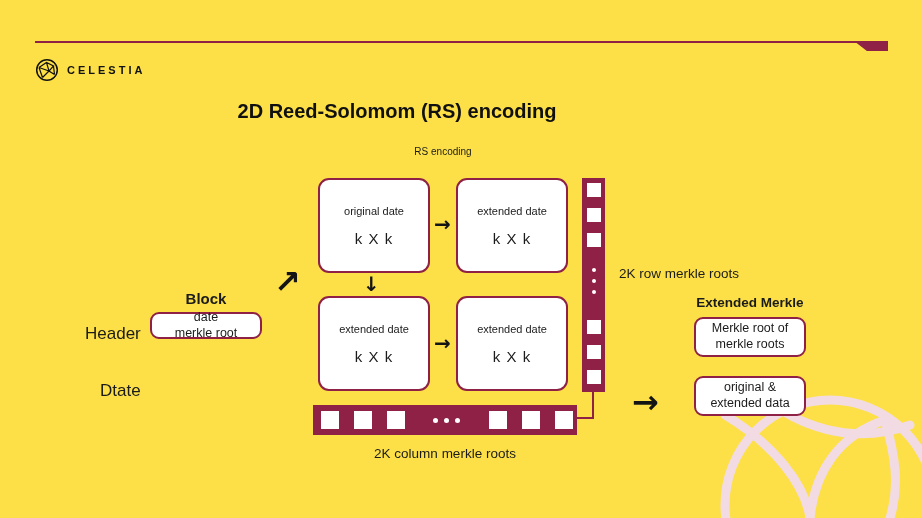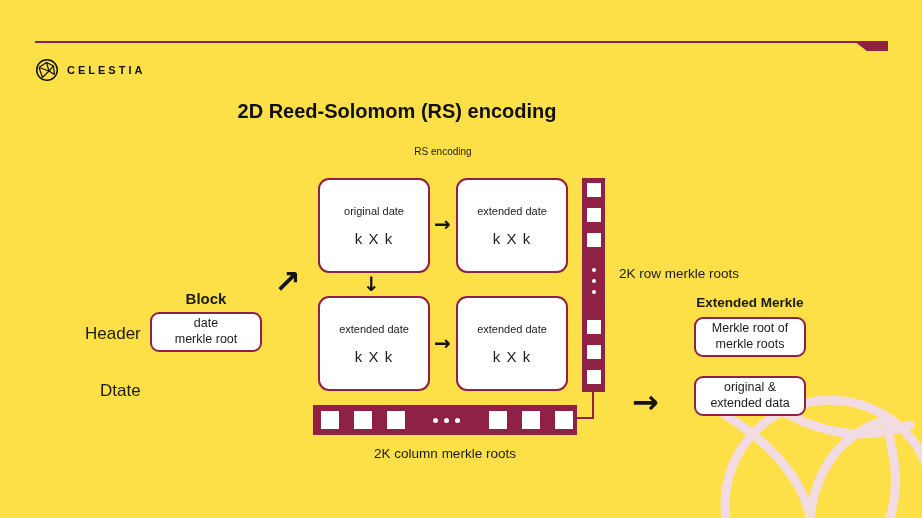--- a/index.html
+++ b/index.html
@@ -130,21 +130,21 @@
     <div class="hdot" style="left:131px;"></div>
     <div class="hdot" style="left:142px;"></div>
     <div class="hsq" style="left:176px;"></div>
     <div class="hsq" style="left:209px;"></div>
     <div class="hsq" style="left:242px;"></div>
   </div>
   <div class="abs bar-label" style="left:313px;top:446px;width:264px;text-align:center;">2K column merkle roots</div>
 
   <div class="abs sec-heading" style="left:150px;top:290px;width:112px;font-size:15px;">Block</div>
   <div class="abs side-label" style="left:85px;top:324px;">Header</div>
-  <div class="abs sbox" style="left:150px;top:312px;height:40px;">
+  <div class="abs sbox" style="left:150px;top:312px;height:27px;">
     <span>date</span>
     <span>merkle root</span>
   </div>
   <div class="abs side-label" style="left:100px;top:381px;">Dtate</div>
   <div class="abs arr arr-lg" style="left:274px;top:266px;">↗</div>
 
   <div class="abs sec-heading" style="left:694px;top:295px;width:112px;font-size:13.5px;">Extended Merkle</div>
   <div class="abs sbox" style="left:694px;top:376px;height:40px;">
     <span>original &amp;</span>
     <span>extended data</span>

